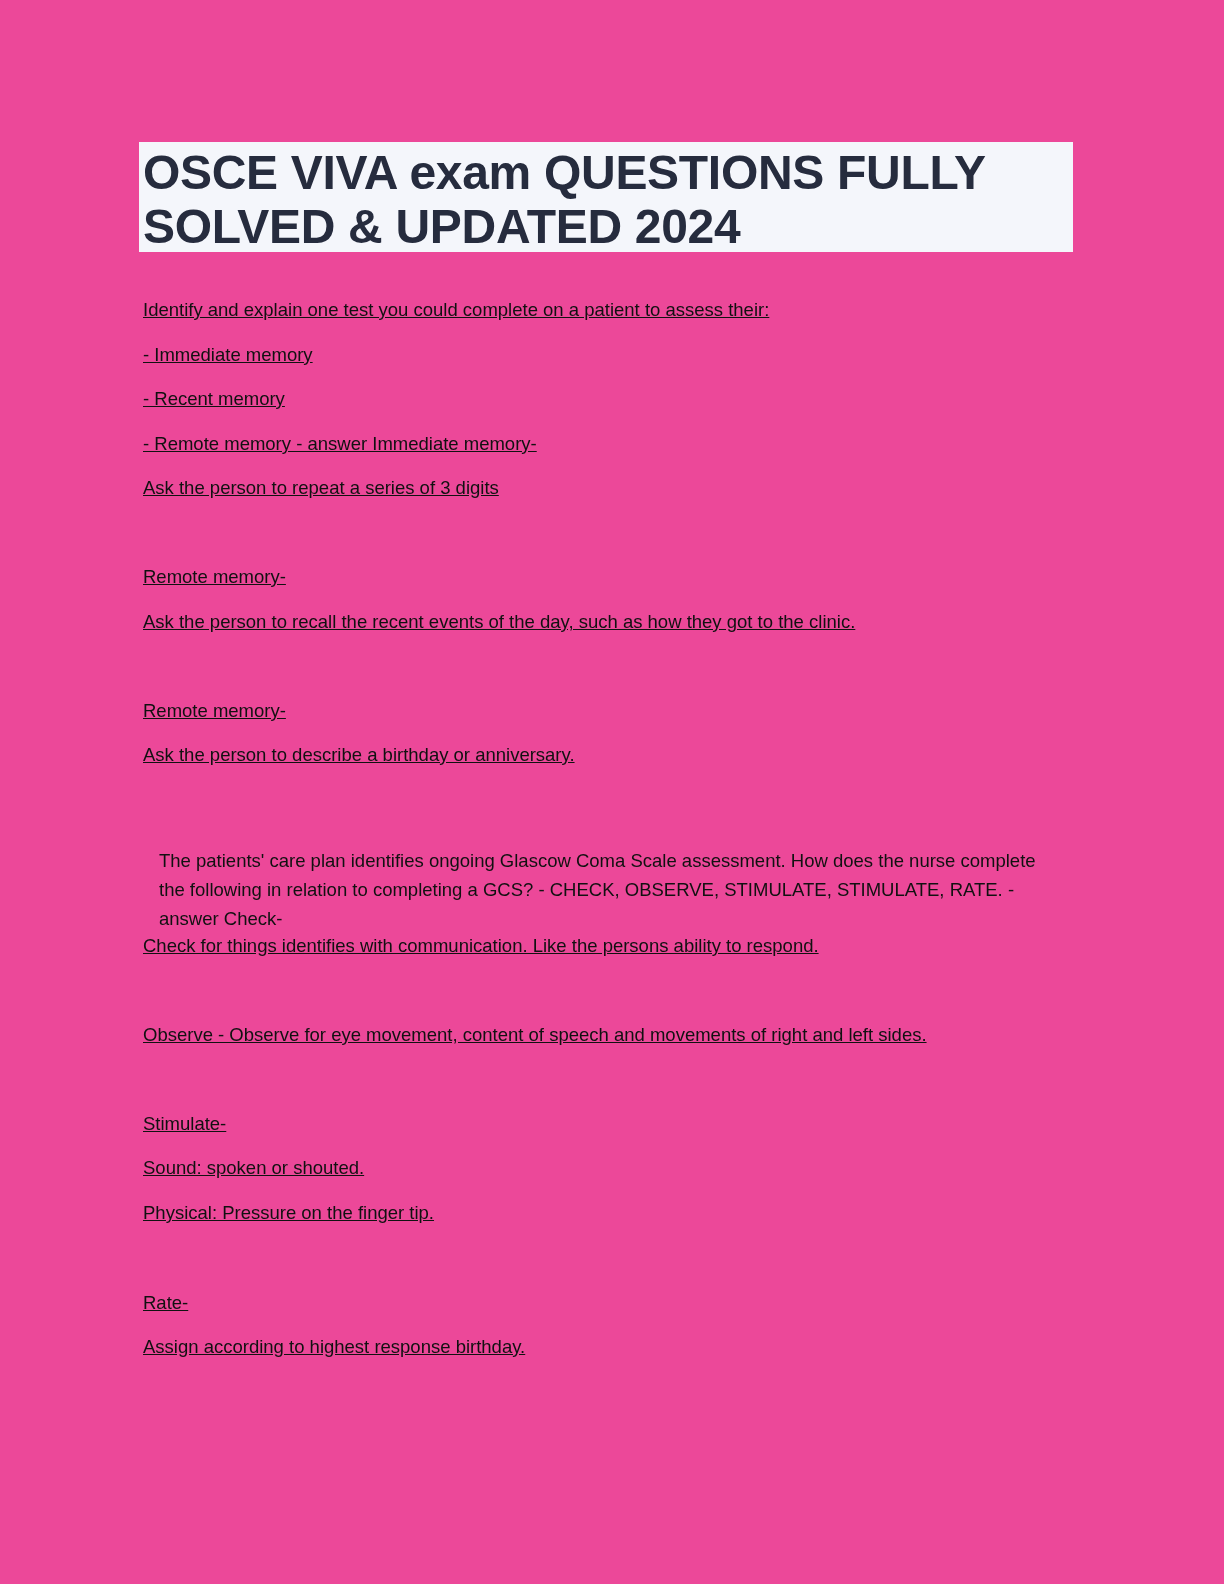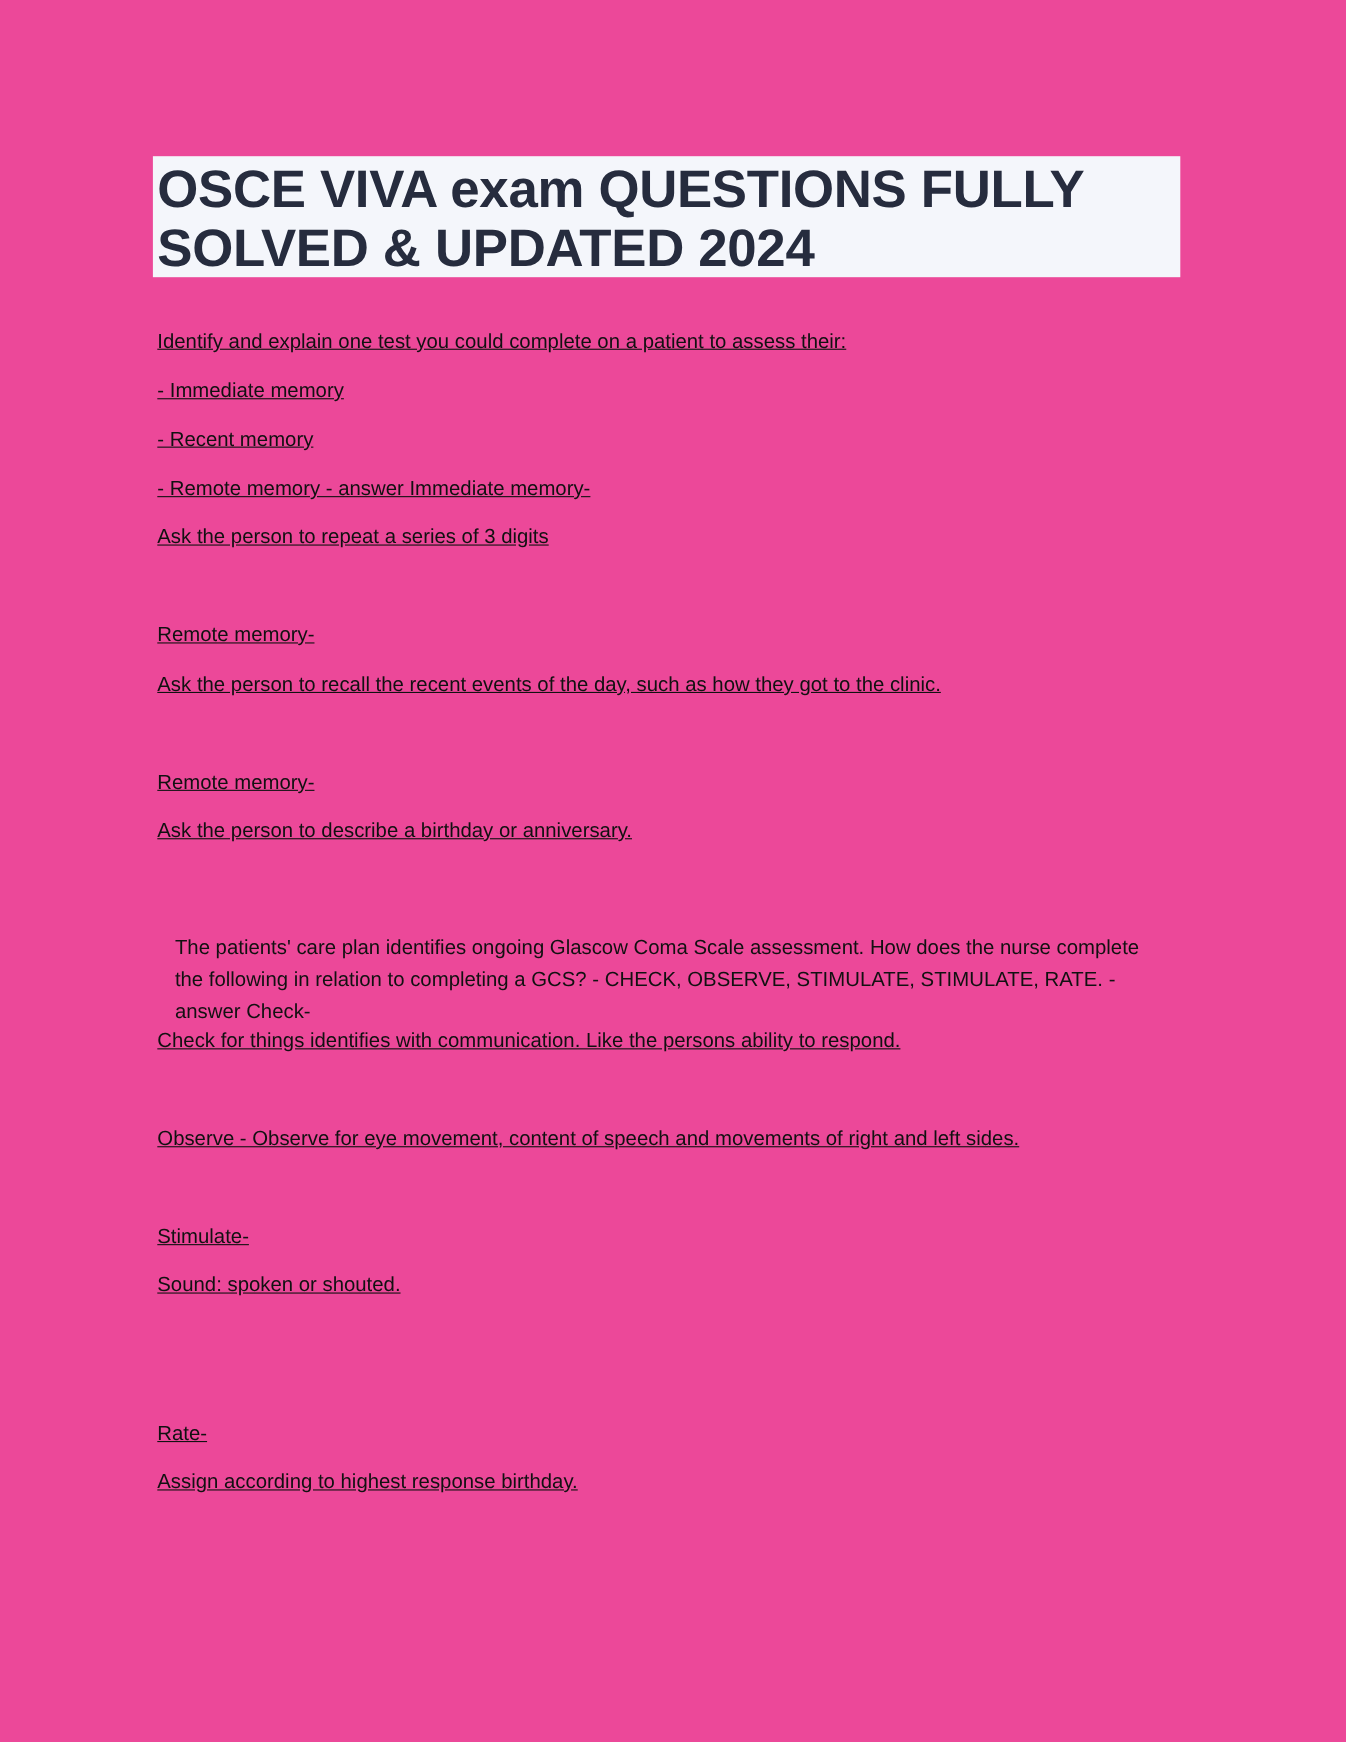--- a/index.html
+++ b/index.html
@@ -48,16 +48,17 @@
   <p class="line" style="top:696px">Remote memory-</p>
   <p class="line" style="top:740px">Ask the person to describe a birthday or anniversary.</p>
 
   <p class="para" style="top:830px">The patients' care plan identifies ongoing Glascow Coma Scale assessment. How does the nurse complete the following in relation to completing a GCS? - CHECK, OBSERVE, STIMULATE, STIMULATE, RATE. - answer Check-</p>
   <p class="line" style="top:931px">Check for things identifies with communication. Like the persons ability to respond.</p>
 
   <p class="line" style="top:1020px">Observe - Observe for eye movement, content of speech and movements of right and left sides.</p>
 
   <p class="line" style="top:1109px">Stimulate-</p>
   <p class="line" style="top:1153px">Sound: spoken or shouted.</p>
+  <p class="line" style="top:1198px">Physical: Pressure on the finger tip.</p>
 
   <p class="line" style="top:1288px">Rate-</p>
   <p class="line" style="top:1332px">Assign according to highest response birthday.</p>
 </div>
 
 </body></html>

